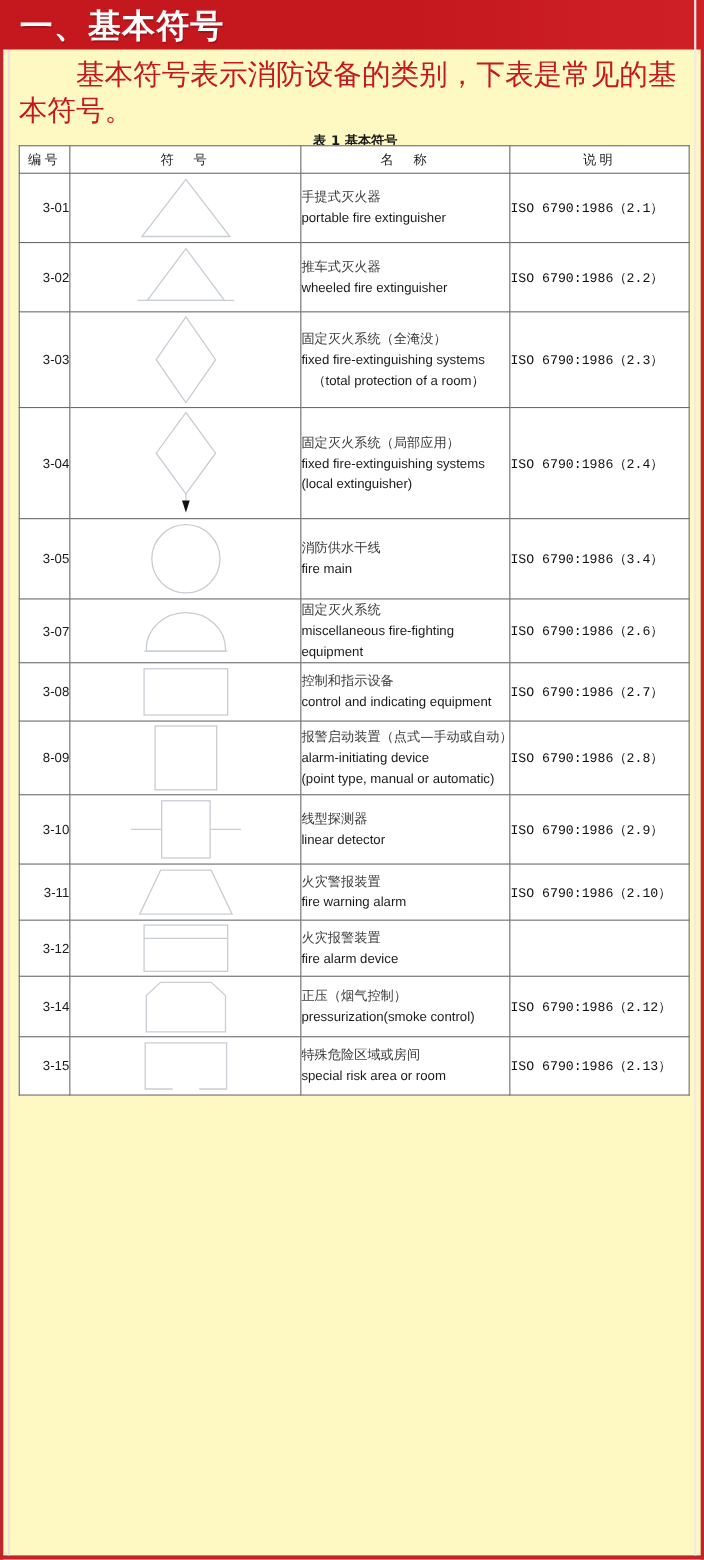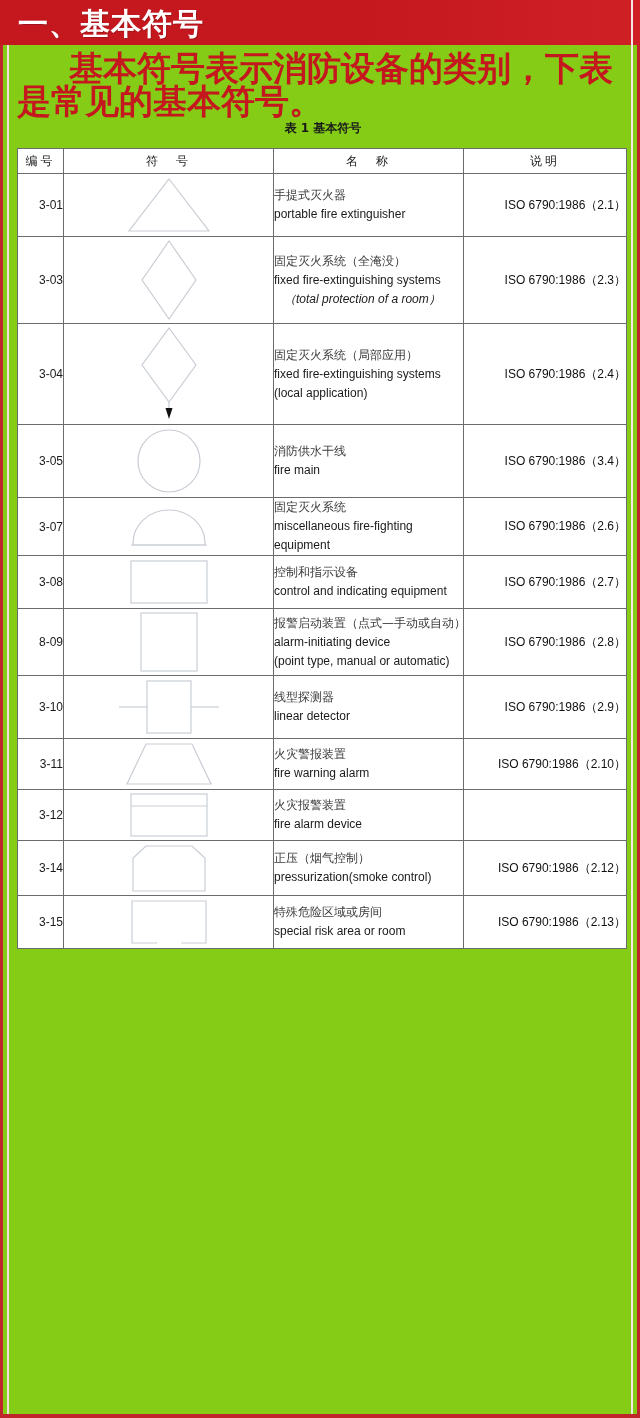--- a/index.html
+++ b/index.html
@@ -17,21 +17,21 @@
 
   
   .page {
     position: relative;
     width: 640px;
     height: 1418px;
     box-sizing: border-box;
     border-left: 3px solid #C0252B;
     border-right: 3px solid #C0252B;
     border-bottom: 4px solid #C0252B;
-    background: #84cc16;
+    background: #fef9c3;
   }
   .page::before {
     content: "";
     position: absolute;
     left: 4px; top: 0; bottom: 0;
     width: 2px;
     background: #f5dcdc;
     pointer-events: none;
   }
   .page::after {
@@ -66,23 +66,23 @@
     text-shadow: 1px 1px 0 rgba(0,0,0,0.18);
   }
 
   
   .intro {
     position: absolute;
     left: 14px;
     top: 52px;
     width: 610px;
     color: #C4181E;
-    font-size: 34px;
+    font-size: 26px;
     line-height: 33px;
-    font-weight: bold;
+    font-weight: normal;
     text-indent: 52px;
     font-family: "DejaVu Sans", "Liberation Sans", sans-serif;
   }
 
   
   .table-caption {
     position: absolute;
     left: 0;
     top: 120px;
     width: 640px;
@@ -90,21 +90,21 @@
     font-size: 12px;
     font-weight: bold;
     color: #1a1a1a;
     font-family: "DejaVu Sans", "Liberation Sans", sans-serif;
   }
 
   
   .sym-table {
     position: absolute;
     left: 14px;
-    top: 148px;
+    top: 132px;
     width: 609px;
     border-collapse: collapse;
     table-layout: fixed;
     background: #fff;
   }
   .sym-table td, .sym-table th {
     border: 1px solid #6b6b6b;
     padding: 0;
     vertical-align: middle;
     background: #ffffff;
@@ -144,27 +144,26 @@
     font-family: "DejaVu Sans", "Liberation Sans", sans-serif;
     white-space: nowrap;
   }
   .cell-name .en {
     color: #1a1a1a;
     font-family: "Liberation Sans", "DejaVu Sans", sans-serif;
     white-space: nowrap;
   }
   .cell-name .en.ind {
     padding-left: 10px;
-    font-style: italic;
   }
   .cell-note {
-    text-align: right;
+    text-align: left;
     font-size: 12px;
     color: #111;
-    font-family: Liberation Sans, sans-serif;
+    font-family: Liberation Mono, monospace;
     white-space: nowrap;
   }
 
   .sym-wrap {
     display: flex;
     align-items: center;
     justify-content: center;
     width: 100%;
   }
   .sym-wrap svg {
@@ -219,20 +218,36 @@
               </svg>
             </div>
           </td>
           <td class="cell-name">
             <div class="cn">手提式灭火器</div>
             <div class="en">portable fire extinguisher</div>
           </td>
           <td class="cell-note">ISO 6790:1986（2.1）</td>
         </tr>
         <tr>
+          <td class="cell-no">3-02</td>
+          <td class="cell-sym">
+            <div class="sym-wrap">
+              <svg width="100" height="62" viewBox="0 0 100 62">
+                <path class="glyph" d="M50 5 L85 52 L15 52 Z"></path>
+                <path class="glyph" d="M6 52 L94 52"></path>
+              </svg>
+            </div>
+          </td>
+          <td class="cell-name">
+            <div class="cn">推车式灭火器</div>
+            <div class="en">wheeled fire extinguisher</div>
+          </td>
+          <td class="cell-note">ISO 6790:1986（2.2）</td>
+        </tr>
+        <tr>
           <td class="cell-no">3-03</td>
           <td class="cell-sym">
             <div class="sym-wrap">
               <svg width="70" height="86" viewBox="0 0 70 86">
                 <path class="glyph" d="M35 4 L62 43 L35 82 L8 43 Z"></path>
               </svg>
             </div>
           </td>
           <td class="cell-name">
             <div class="cn">固定灭火系统（全淹没）</div>
@@ -248,21 +263,21 @@
               <svg width="70" height="100" viewBox="0 0 70 100">
                 <path class="glyph" d="M35 4 L62 41 L35 78 L8 41 Z"></path>
                 <path class="glyph" d="M35 78 L35 92" stroke="#555"></path>
                 <path class="glyph-dark" d="M31.5 84 L38.5 84 L35 95 Z"></path>
               </svg>
             </div>
           </td>
           <td class="cell-name">
             <div class="cn">固定灭火系统（局部应用）</div>
             <div class="en">fixed fire-extinguishing systems</div>
-            <div class="en">(local application)</div>
+            <div class="en">(local extinguisher)</div>
           </td>
           <td class="cell-note">ISO 6790:1986（2.4）</td>
         </tr>
         <tr>
           <td class="cell-no">3-05</td>
           <td class="cell-sym">
             <div class="sym-wrap">
               <svg width="72" height="72" viewBox="0 0 72 72">
                 <circle class="glyph" cx="36" cy="36" r="31"></circle>
               </svg>

